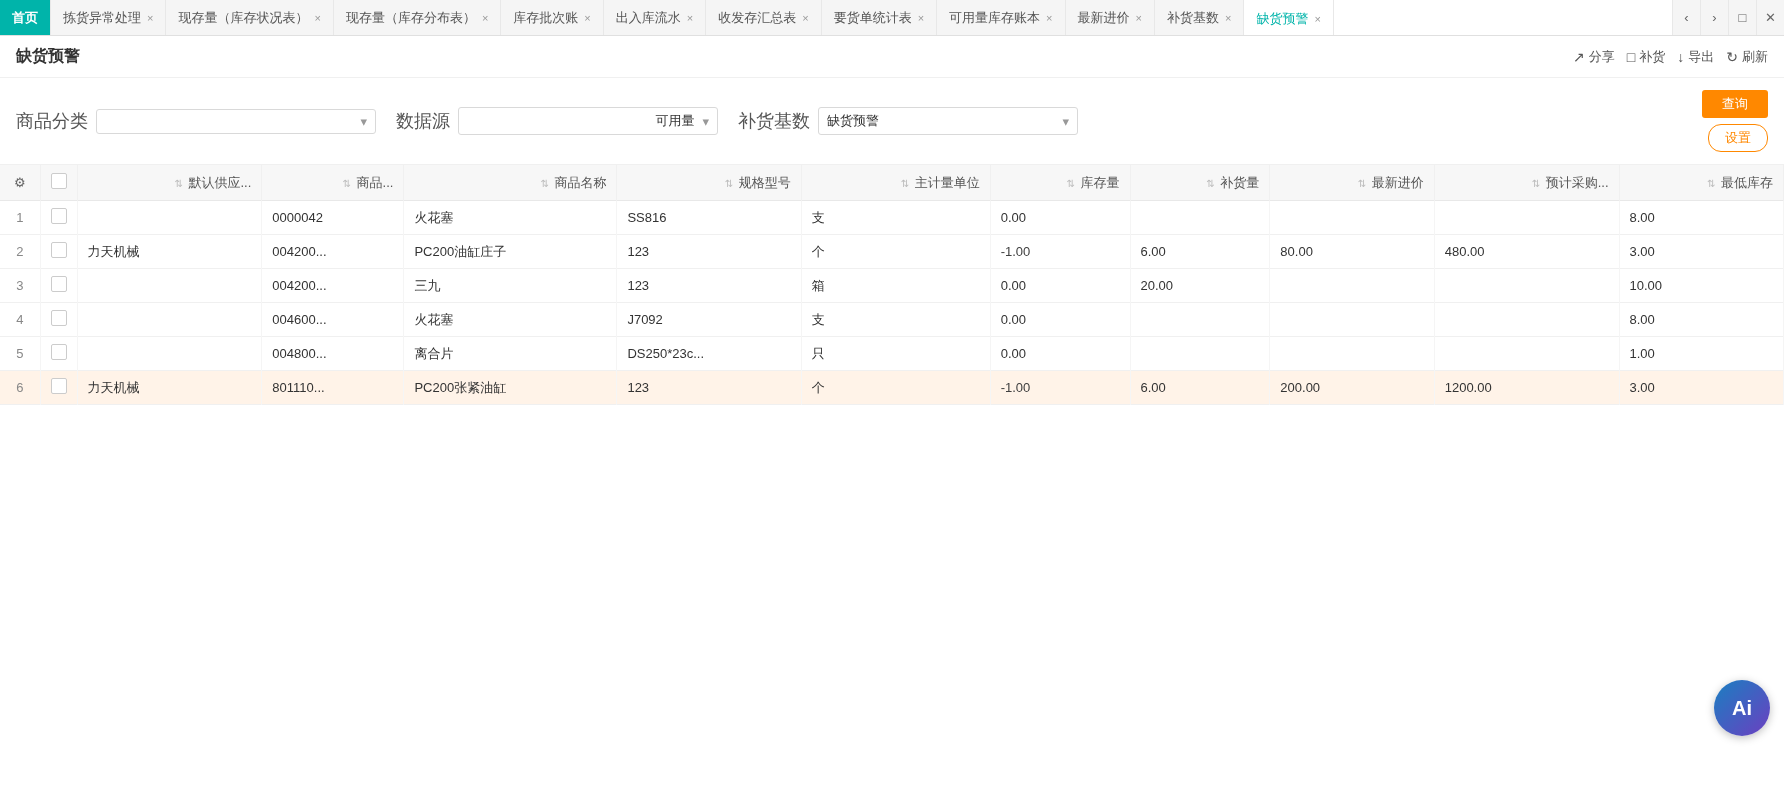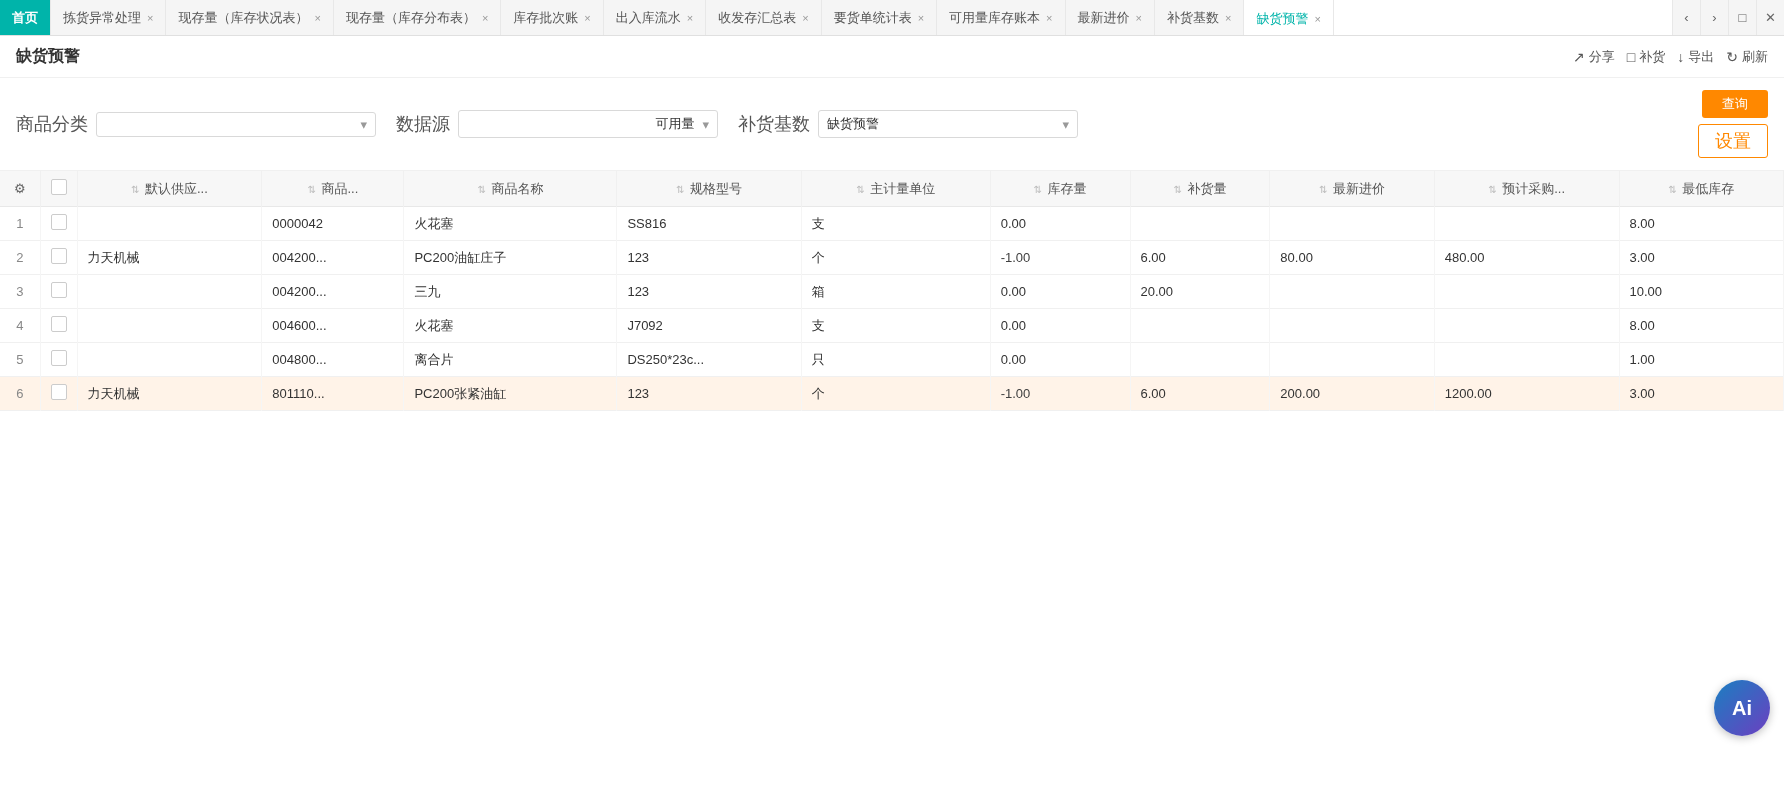--- a/index.html
+++ b/index.html
@@ -144,43 +144,43 @@
       border: none;
       border-radius: 3px;
       padding: 5px 20px;
       cursor: pointer;
       font-size: 13px;
     }
     .btn-settings {
       background: #fff;
       color: #ff8800;
       border: 1px solid #ff8800;
-      border-radius: 3px;
+      border-radius: 13px;
       padding: 4px 16px;
       cursor: pointer;
-      font-size: 18px;
+      font-size: 13px;
     }
 
     
     .table-wrap {
       padding: 0;
       overflow-x: auto;
     }
     table {
       width: 100%;
       border-collapse: collapse;
       font-size: 13px;
     }
     thead tr {
       background: #f7f7f7;
       border-bottom: 1px solid #e8e8e8;
     }
     thead th {
       padding: 8px 10px;
-      text-align: center;
+      text-align: right;
       color: #555;
       font-weight: normal;
       border-right: 1px solid #f0f0f0;
       white-space: nowrap;
     }
     thead th:first-child { width: 40px; text-align: center; }
     thead th:nth-child(2) { width: 36px; }
     thead th .sort-icon { color: #bbb; font-size: 10px; margin-right: 2px; }
 
     tbody tr {

